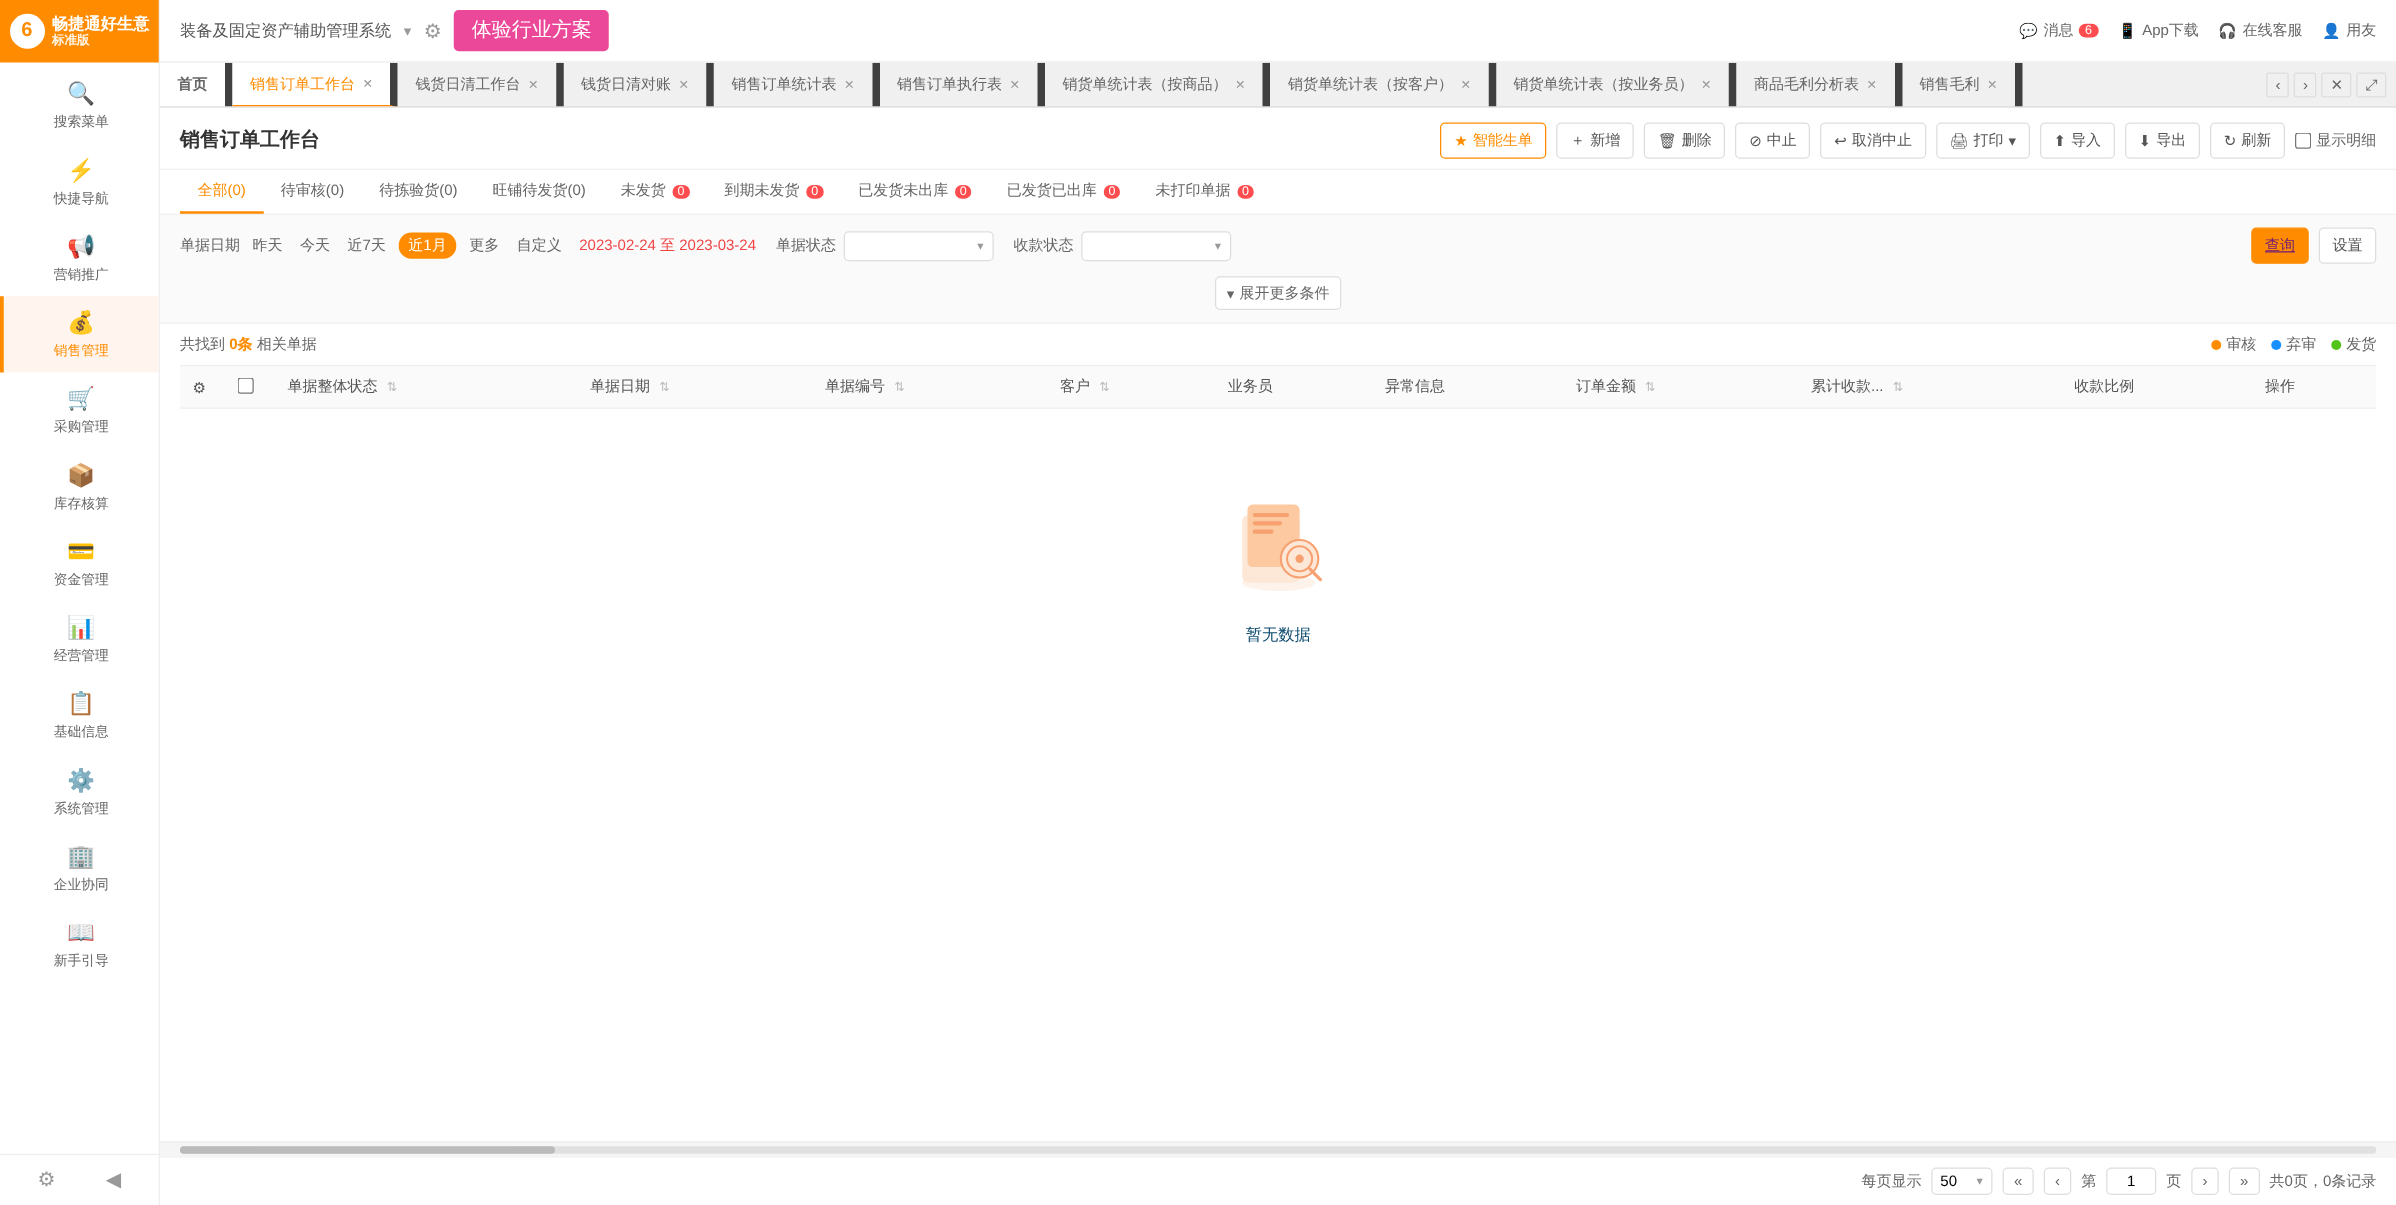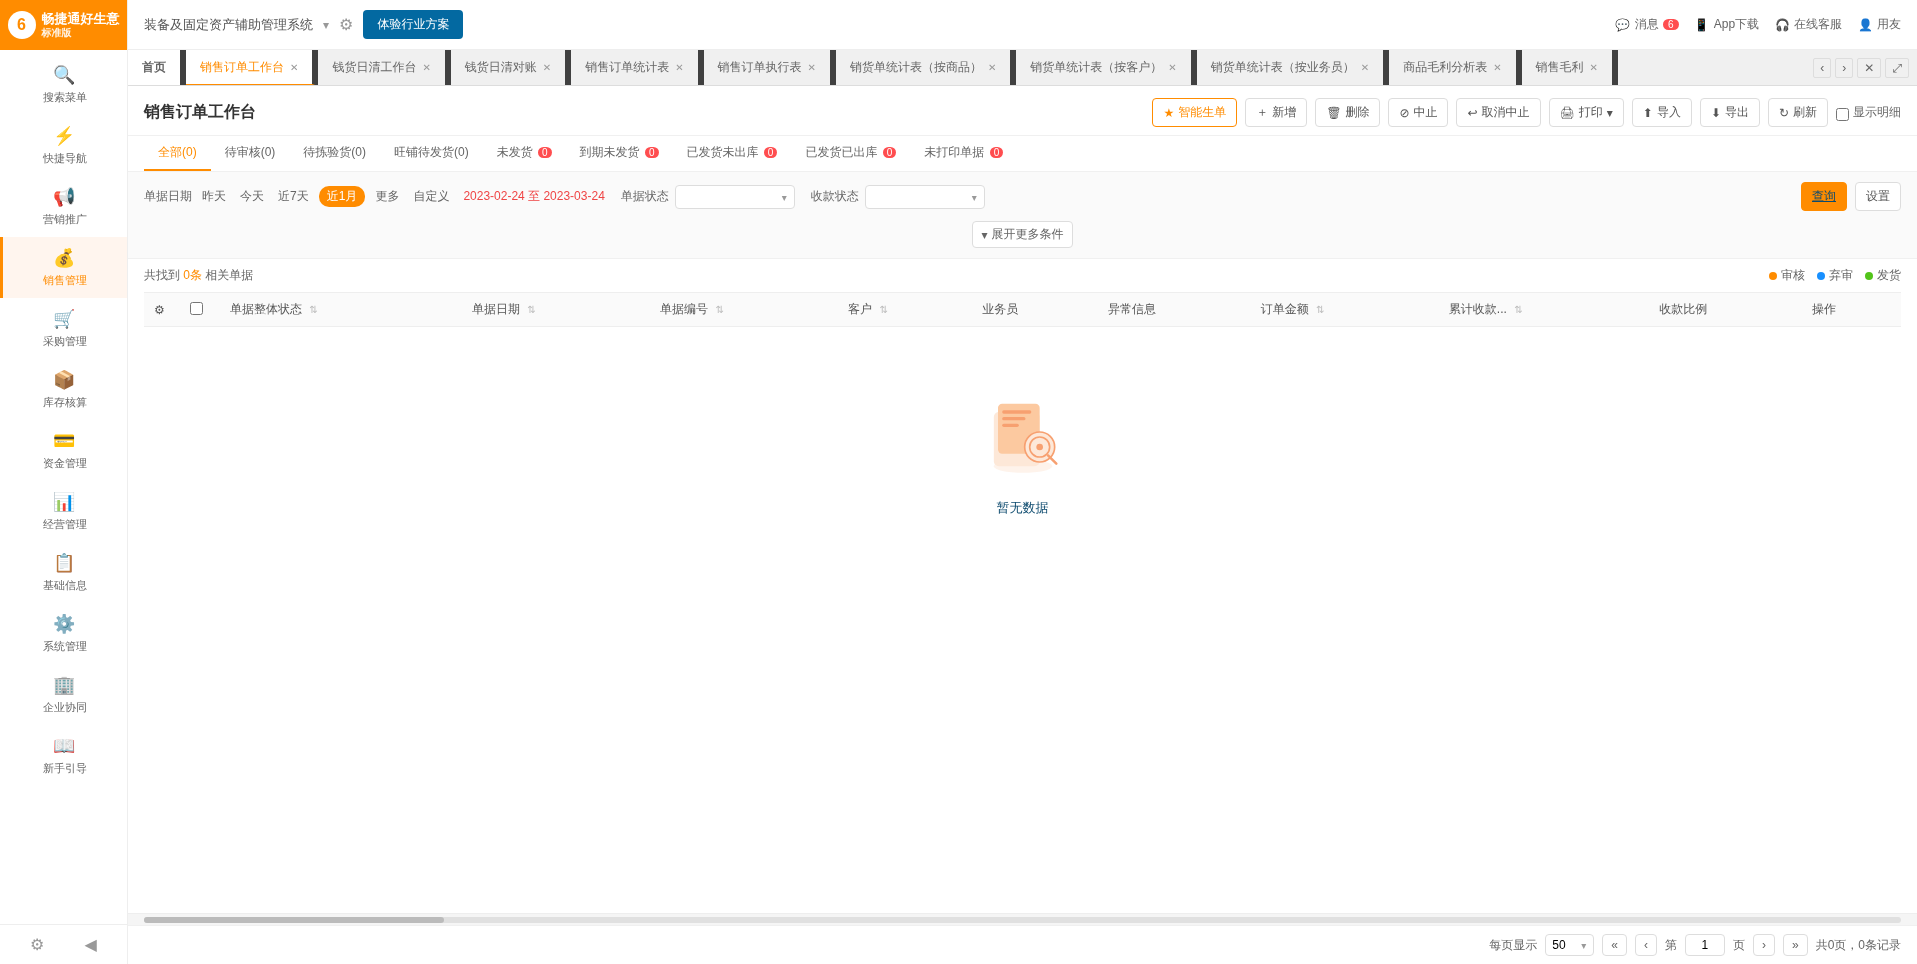--- a/index.html
+++ b/index.html
@@ -17,21 +17,21 @@
     .sidebar-item-icon { font-size: 18px; }
     .sidebar-footer { display: flex; align-items: center; justify-content: space-around; padding: 10px; border-top: 1px solid #eee; }
     .sidebar-footer-btn { color: #999; cursor: pointer; font-size: 16px; }
 
     
     .header { position: fixed; left: 128px; top: 0; right: 0; height: 50px; background: #fff; border-bottom: 1px solid #eee; display: flex; align-items: center; justify-content: space-between; padding: 0 16px; z-index: 99; }
     .header-left { display: flex; align-items: center; gap: 10px; }
     .header-system-name { font-size: 13px; color: #555; }
     .header-dropdown-btn { color: #999; font-size: 12px; cursor: pointer; }
     .header-gear { color: #999; font-size: 16px; cursor: pointer; }
-    .header-experience-btn { background: #0369a1; color: #fff; border: none; border-radius: 4px; padding: 6px 14px; font-size: 12px; cursor: pointer; }
+    .header-experience-btn { background: #ec4899; color: #fff; border: none; border-radius: 4px; padding: 6px 14px; font-size: 16px; cursor: pointer; }
     .header-right { display: flex; align-items: center; gap: 16px; color: #666; font-size: 12px; }
     .header-right-item { display: flex; align-items: center; gap: 4px; cursor: pointer; }
     .badge { background: #ff4d4f; color: #fff; border-radius: 8px; padding: 0 5px; font-size: 10px; min-width: 16px; text-align: center; }
 
     
     .tabbar { position: fixed; left: 128px; top: 50px; right: 0; height: 36px; background: #f0f0f0; display: flex; align-items: center; border-bottom: 1px solid #ddd; z-index: 98; overflow: hidden; }
     .tab-item { display: flex; align-items: center; height: 36px; padding: 0 14px; font-size: 12px; color: #666; cursor: pointer; white-space: nowrap; border-right: 6px solid #404040; gap: 6px; flex-shrink: 0; }
     .tab-item.active { background: #fff; color: #ff8c00; border-bottom: 2px solid #ff8c00; margin-bottom: -1px; }
     .tab-item .tab-close { color: #999; font-size: 10px; }
     .tab-home { background: #fff; font-weight: bold; }
@@ -39,23 +39,23 @@
     .tab-nav-btn { background: none; border: 1px solid #ddd; border-radius: 2px; padding: 2px 6px; cursor: pointer; color: #666; font-size: 12px; }
 
     
     .main { position: fixed; left: 128px; top: 86px; right: 0; bottom: 0; background: #fff; overflow: hidden; display: flex; flex-direction: column; }
 
     
     .page-header { display: flex; align-items: center; justify-content: space-between; padding: 12px 16px 8px; border-bottom: 1px solid #f0f0f0; }
     .page-title { font-size: 16px; font-weight: bold; color: #333; }
     .page-actions { display: flex; align-items: center; gap: 8px; }
     .btn { display: flex; align-items: center; gap: 4px; padding: 5px 10px; border: 1px solid #ddd; border-radius: 4px; background: #fff; cursor: pointer; font-size: 12px; color: #555; }
-    .btn-primary { background: #ff8c00; color: #0c4a6e; border-color: #ff8c00; text-decoration: underline; }
+    .btn-primary { background: #ff8c00; color: #701a75; border-color: #ff8c00; text-decoration: underline; }
     .btn-smart { background: #fff; border: 1px solid #ff8c00; color: #ff8c00; }
-    .checkbox-label { display: flex; align-items: flex-end; gap: 4px; font-size: 12px; color: #666; cursor: pointer; }
+    .checkbox-label { display: flex; align-items: center; gap: 4px; font-size: 12px; color: #666; cursor: pointer; }
 
     
     .filter-tabs { display: flex; align-items: center; gap: 0; padding: 0 16px; border-bottom: 1px solid #f0f0f0; background: #fff; }
     .filter-tab { padding: 8px 14px; font-size: 12px; color: #666; cursor: pointer; border-bottom: 2px solid transparent; white-space: nowrap; }
     .filter-tab.active { color: #ff8c00; border-bottom-color: #ff8c00; }
     .filter-tab .count-badge { display: inline-block; background: #ff4d4f; color: #fff; border-radius: 8px; padding: 0 4px; font-size: 10px; margin-left: 2px; }
 
     
     .filter-section { padding: 10px 16px; border-bottom: 1px solid #f0f0f0; background: #fafafa; }
     .filter-row { display: flex; align-items: center; gap: 16px; flex-wrap: wrap; }
@@ -369,21 +369,21 @@
     <div style="display:flex; justify-content:center; margin-top:4px;">
       <button class="expand-more-btn">
         <span>▾</span>
         <span>展开更多条件</span>
       </button>
     </div>
   </div>
 
   <div class="table-area">
     <div class="table-summary">
-      <span>共找到 <span style="color:#ff8c00;font-weight:normal;">0条</span> 相关单据</span>
+      <span>共找到 <span style="color:#ff8c00;font-weight:bold;">0条</span> 相关单据</span>
       <div class="table-summary-actions">
         <span class="summary-action">
           <span class="dot dot-orange"></span>
           <span>审核</span>
         </span>
         <span class="summary-action">
           <span class="dot dot-blue"></span>
           <span>弃审</span>
         </span>
         <span class="summary-action">

